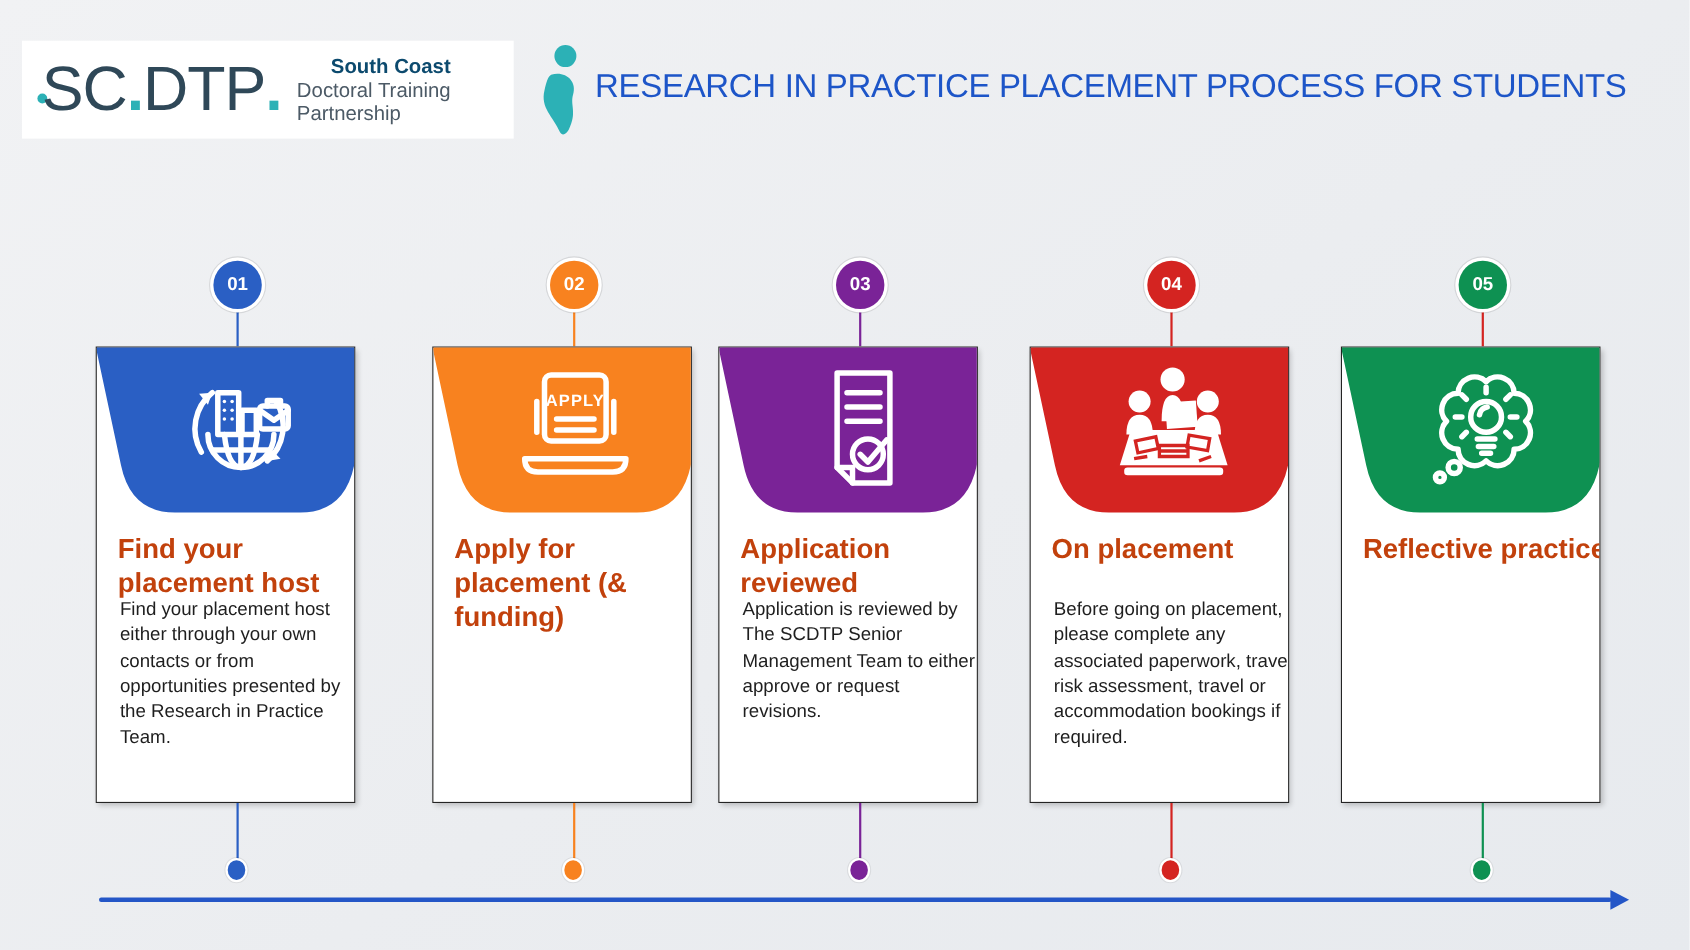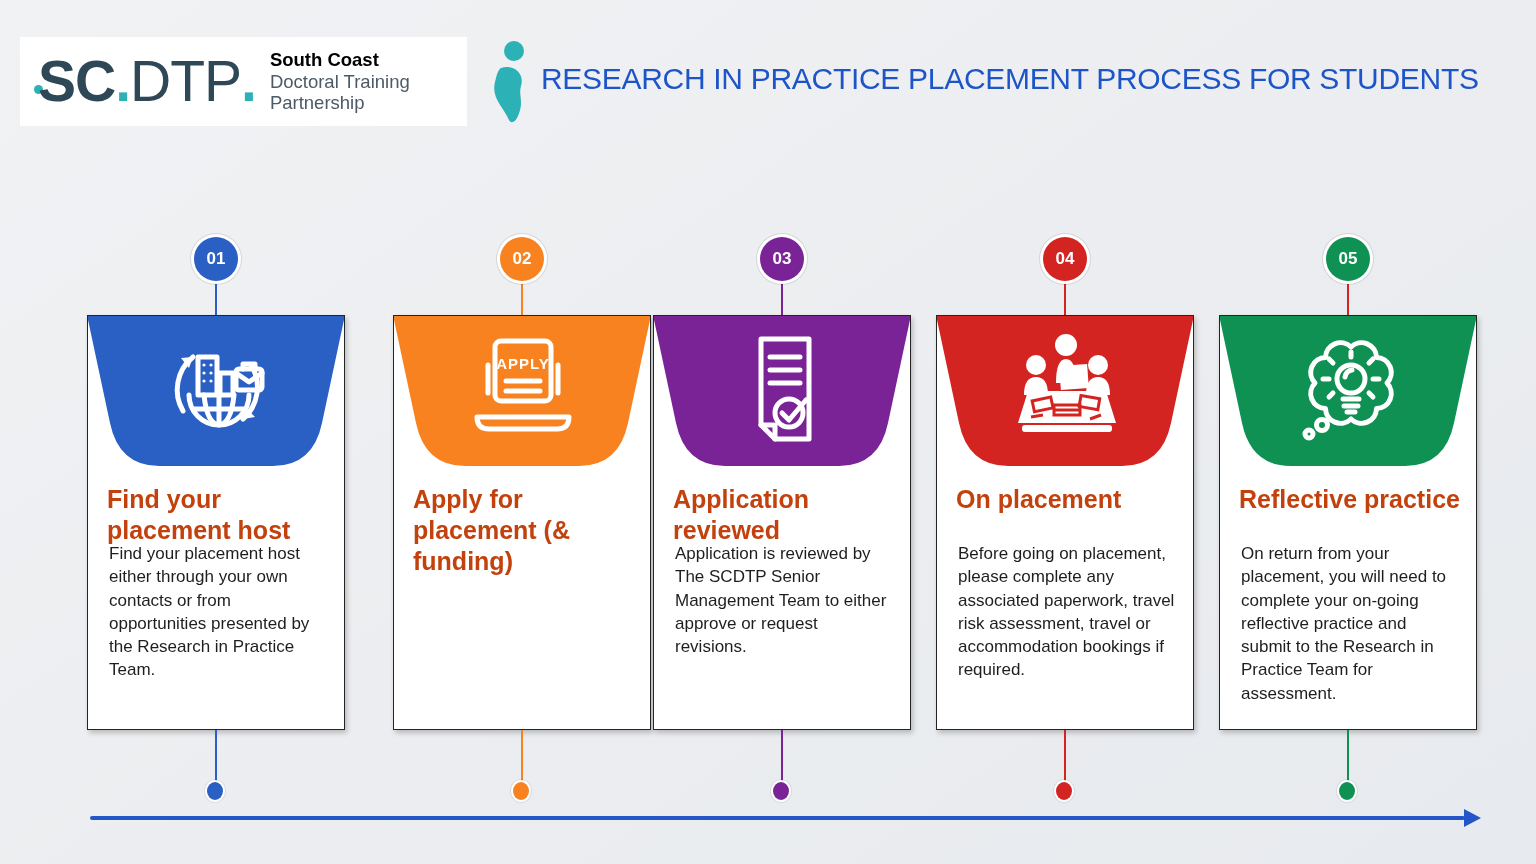--- a/index.html
+++ b/index.html
@@ -4,38 +4,38 @@
 <style>
   html,body{margin:0;padding:0;}
   body{width:1536px;height:864px;overflow:hidden;font-family:"Liberation Sans",sans-serif;
        background:linear-gradient(145deg,#f1f2f4 0%,#ebedf0 55%,#e7eaee 100%);position:relative;}
   .stage{position:absolute;inset:0;}
 
   
   .logo-box{position:absolute;left:20px;top:37px;width:447px;height:89px;background:#ffffff;
             display:flex;align-items:center;padding:0 18px;box-sizing:border-box;}
   .logo-word{position:relative;font-size:57px;line-height:1;letter-spacing:-1px;white-space:nowrap;}
-  .logo-sc{font-weight:bold;color:#2f4858;}
+  .logo-sc{font-weight:normal;color:#2f4858;}
   .logo-dtp{font-weight:normal;color:#2f4858;}
   .logo-dot{color:#2cb1b6;font-weight:bold;}
   .logo-tick{position:absolute;left:14px;top:48px;width:9px;height:9px;border-radius:50%;background:#2cb1b6;}
   .logo-tagline{margin-left:14px;font-size:18.5px;line-height:1.18;color:#4c5a66;}
-  .logo-tagline .tl1{font-weight:bold;color:#000000;}
+  .logo-tagline .tl1{font-weight:bold;color:#0c4a6e;text-align:right;}
 
   .brand-mark{position:absolute;left:487px;top:40px;width:46px;height:86px;}
   .page-title{position:absolute;left:541px;top:62px;width:940px;font-size:30px;font-weight:normal;
               letter-spacing:-0.3px;color:var(--title-c,#1d55c8);white-space:nowrap;}
 
   
   .step{position:absolute;top:237px;width:258px;height:572px;}
   .badge{position:absolute;left:107px;top:0;width:44px;height:44px;border-radius:50%;background:var(--c);
          color:#fff;font-weight:bold;font-size:17px;display:flex;align-items:center;justify-content:center;
          box-shadow:0 0 0 3px #ffffff,0 0 0 4px rgba(0,0,0,0.10);z-index:3;}
   .conn-top{position:absolute;left:127.75px;top:44px;width:2.5px;height:34px;background:var(--cc);}
-  .card{position:absolute;left:0;top:78px;width:258px;height:415px;background:#ffffff;
+  .card{position:absolute;left:0;top:78px;width:236px;height:415px;background:#ffffff;
         border:1.5px solid #242424;box-sizing:border-box;box-shadow:2px 3px 5px rgba(0,0,0,0.22);overflow:hidden;}
   .head-shape{position:absolute;left:-1px;top:-1px;width:258px;height:153px;}
   .head-icon{position:absolute;left:69px;top:8px;width:120px;height:130px;}
   .card-title{position:absolute;left:19px;top:168px;width:222px;min-height:53px;margin:0;
               font-size:25px;line-height:1.23;font-weight:bold;color:#c2410c;}
   .card-body{position:absolute;left:21px;top:226px;width:218px;margin:0;
              font-size:17px;line-height:23.3px;color:#1e1e1e;}
   .conn-bot{position:absolute;left:127.75px;top:493px;width:2.5px;height:53px;background:var(--c);}
   .dot{position:absolute;left:120px;top:545px;width:16px;height:18px;border-radius:50%;background:var(--c);
        box-shadow:0 0 0 2px #ffffff,0 0 0 3px rgba(0,0,0,0.07);}
@@ -195,21 +195,20 @@
       <svg class="head-icon" viewBox="0 0 120 120">
         <path class="icon-stroke" stroke-width="5" d="M62,18 A15,15 0 0 1 87.5,28.5 A15,15 0 0 1 98,54 A15,15 0 0 1 87.5,79.5 A15,15 0 0 1 62,90 A15,15 0 0 1 36.5,79.5 A15,15 0 0 1 26,54 A15,15 0 0 1 36.5,28.5 A15,15 0 0 1 62,18 Z"></path>
         <circle class="icon-stroke" cx="62" cy="50" r="14" stroke-width="4.5"></circle>
         <path class="icon-stroke" d="M56,48 q1,-6 7,-7" stroke-width="3.5"></path>
         <path class="icon-stroke" d="M54,70 h16 M55,77 h14 M58,83 h8" stroke-width="4.5"></path>
         <path class="icon-stroke" d="M62,28 v-5 M44,34 l-4,-4 M80,34 l4,-4 M40,50 h-6 M84,50 h6 M44,64 l-4,4 M80,64 l4,4" stroke-width="4"></path>
         <circle class="icon-stroke" cx="33" cy="96" r="5.5" stroke-width="4.5"></circle>
         <circle class="icon-stroke" cx="20" cy="105" r="4" stroke-width="4"></circle>
       </svg>
       <h3 class="card-title">Reflective practice</h3>
-      <p class="card-body">On return from your placement, you will need to complete your on-going reflective practice and submit to the Research in Practice Team for assessment.</p>
     </div>
     <div class="conn-bot"></div>
     <div class="dot"></div>
   </div>
 
   <div class="timeline" style="--tl: #2456c7;">
     <div class="head"></div>
   </div>
 
 </div>

